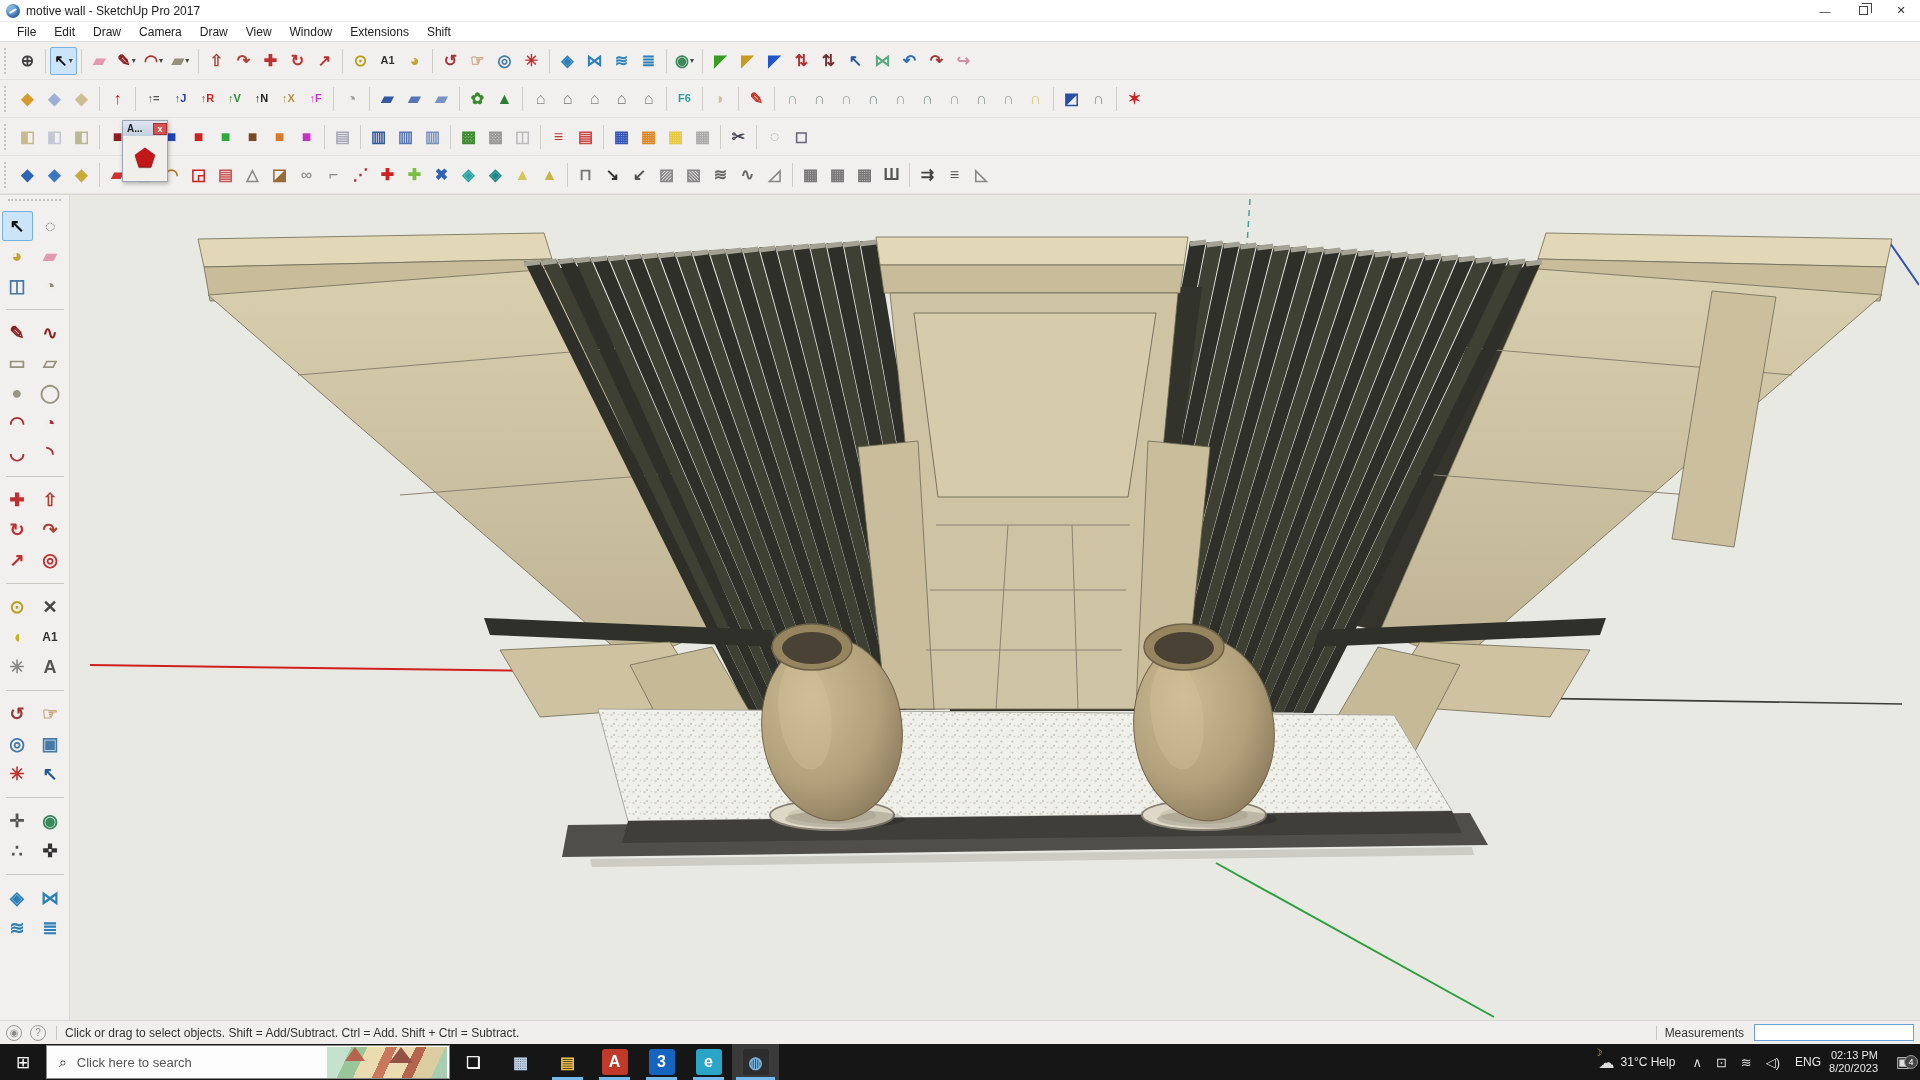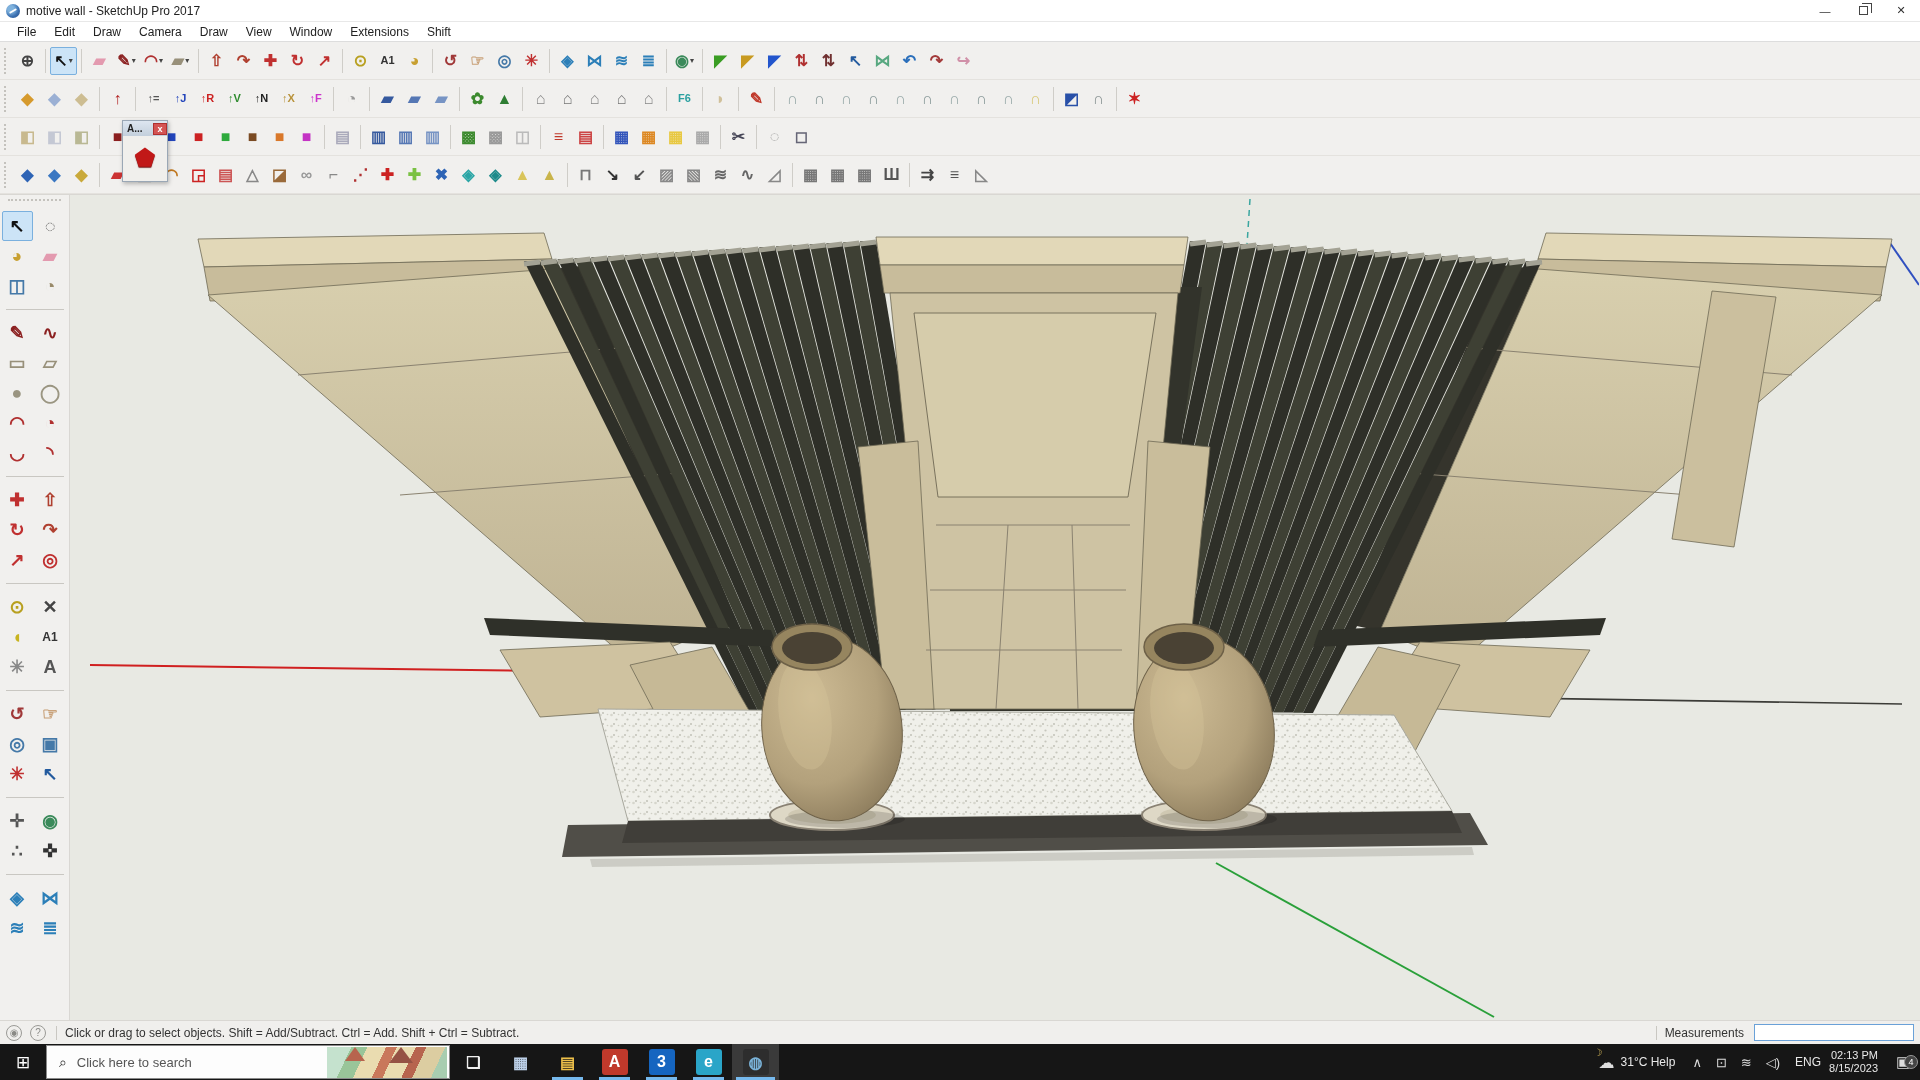--- a/index.html
+++ b/index.html
@@ -952,20 +952,20 @@
         <span>31°C</span>&nbsp;
         <span>Help</span>
       </span>
       <span class="ticon">∧</span>
       <span class="ticon">⊡</span>
       <span class="ticon">≋</span>
       <span class="ticon">◁)</span>
       <span class="lang">ENG</span>
       <span class="clock">
         <div>02:13 PM</div>
-        <div>8/15/2023</div>
+        <div>8/20/2023</div>
       </span>
       <span class="notif">▣
         <span class="badge">4</span>
       </span>
     </span>
   </div>
 </div>
 
 </body></html>

